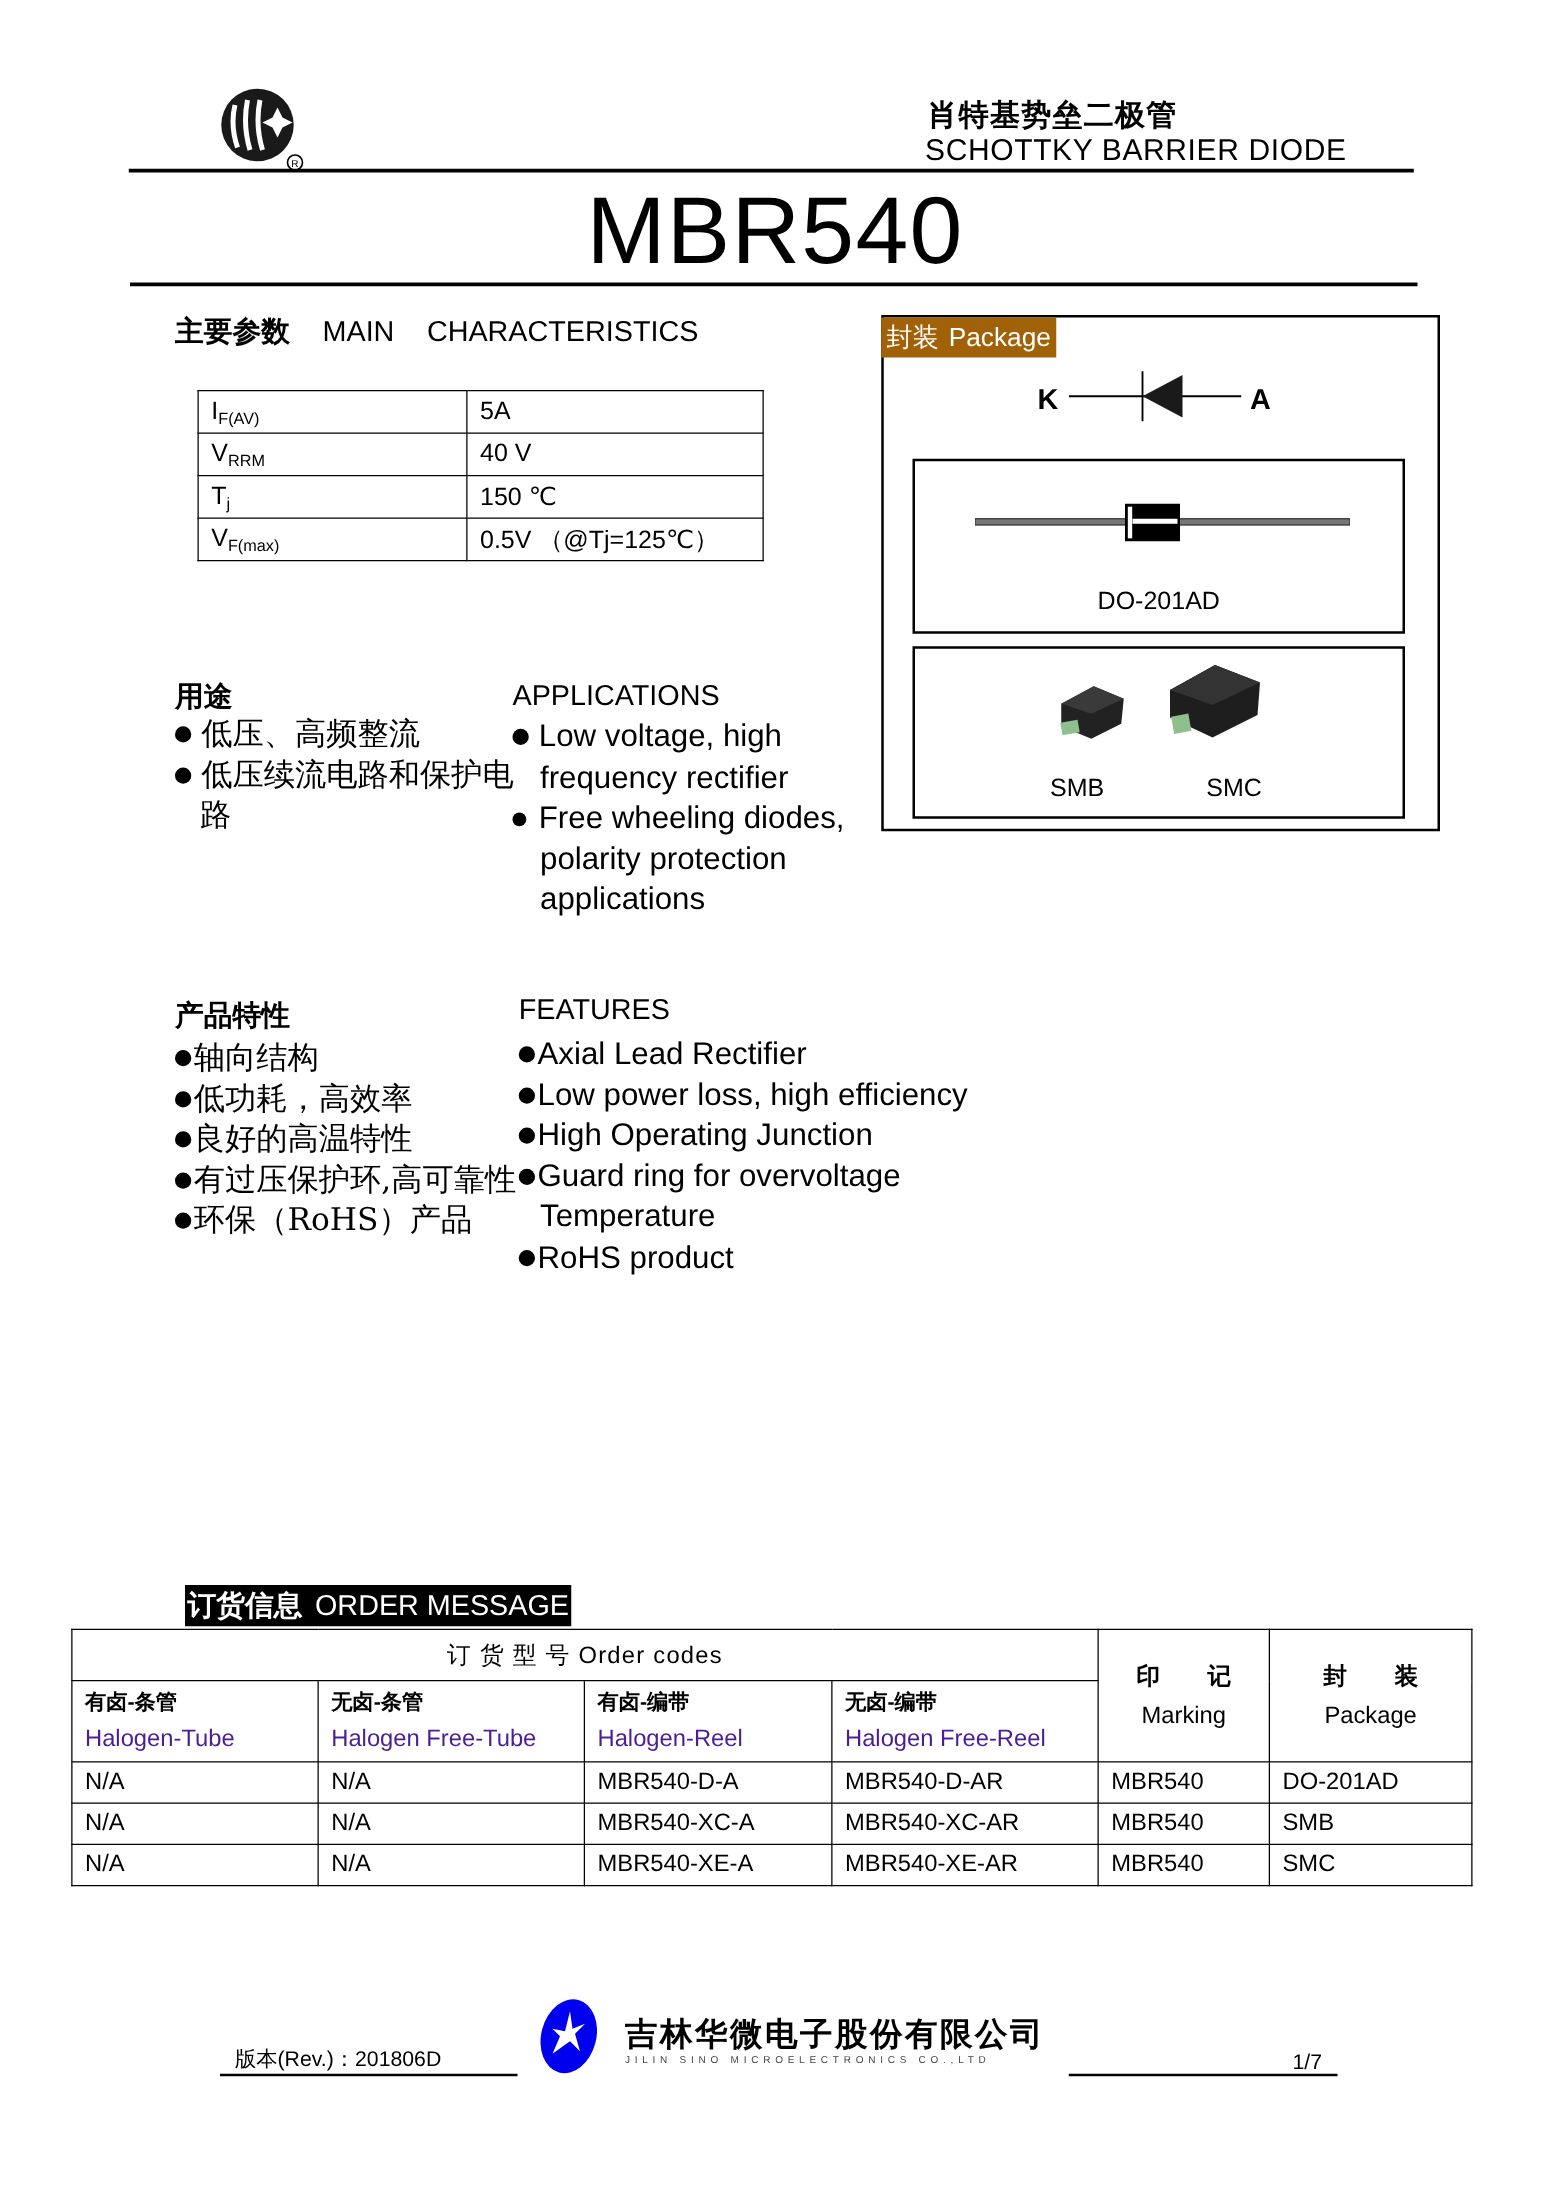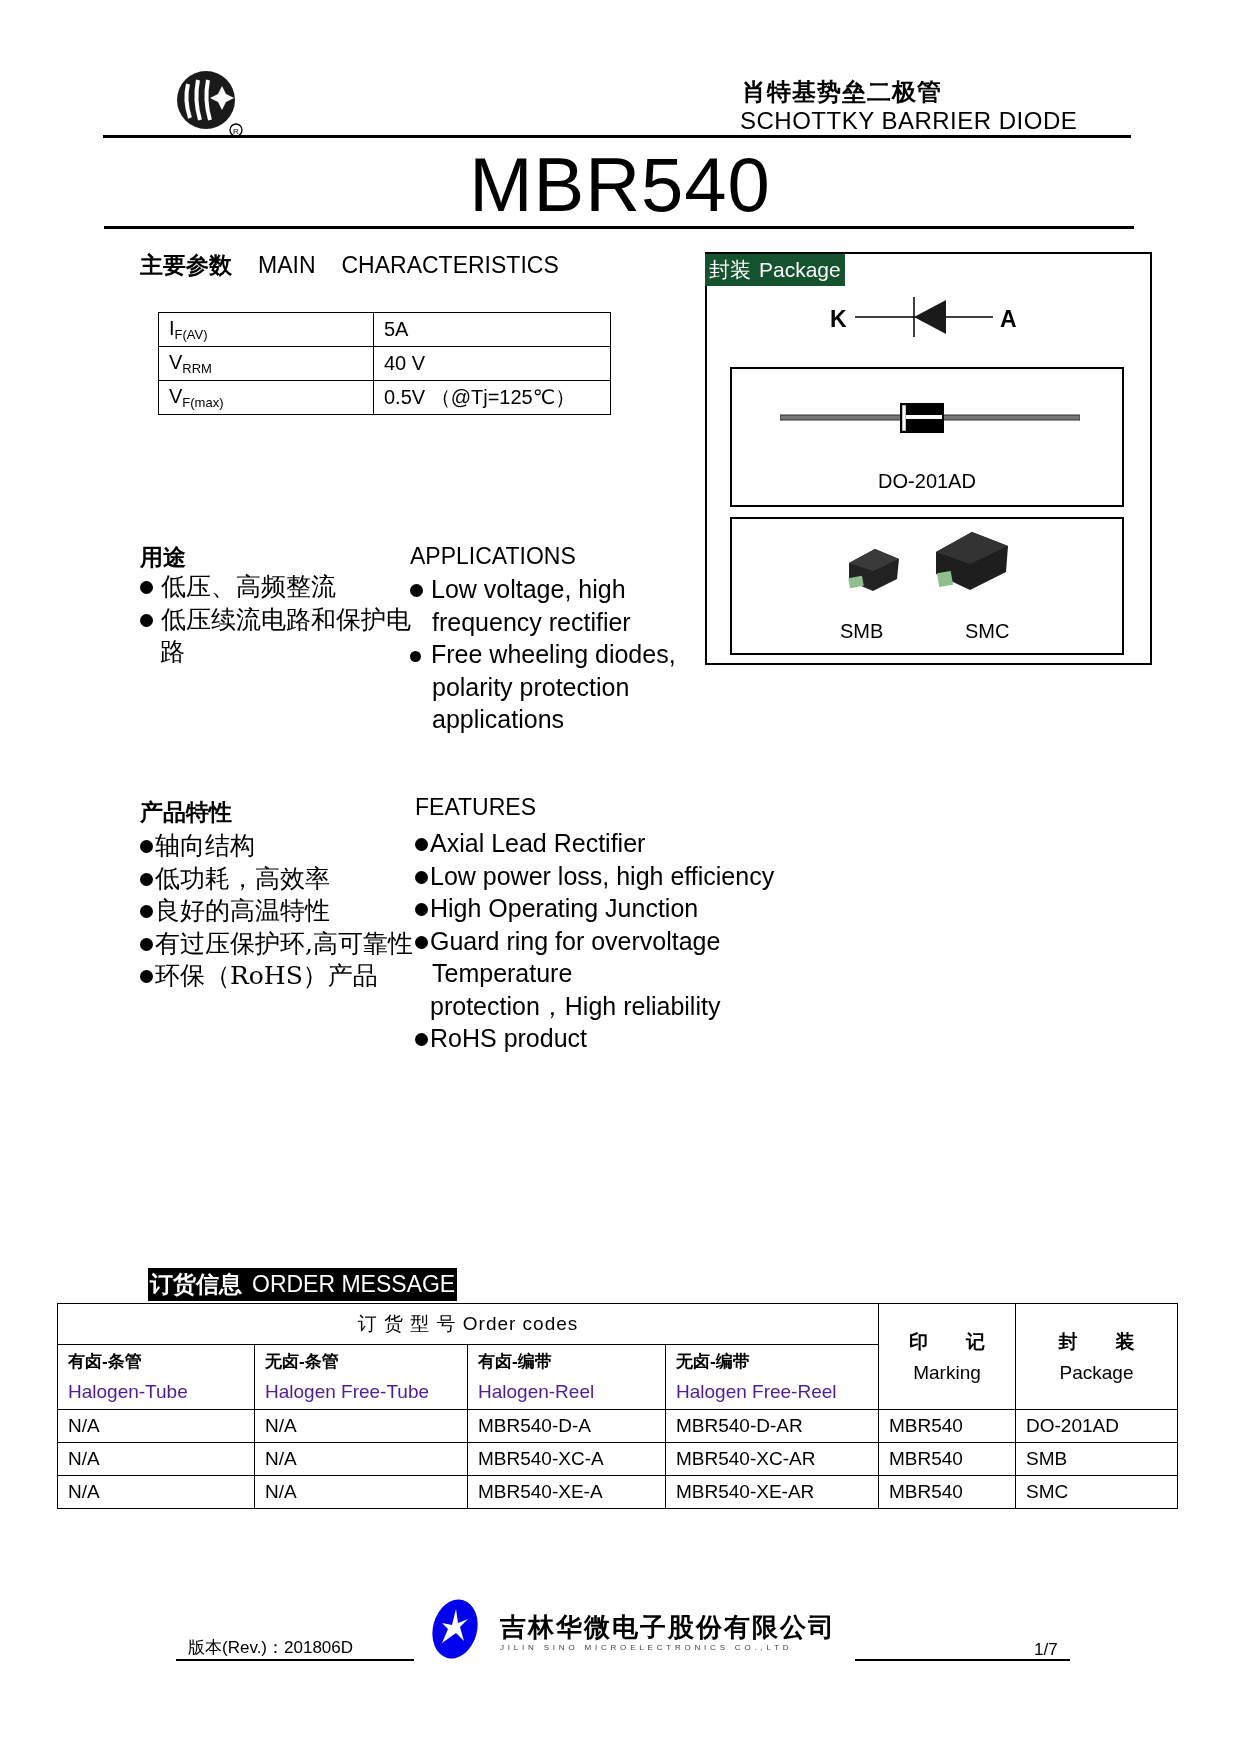--- a/index.html
+++ b/index.html
@@ -21,21 +21,21 @@
     .mc-heading .cn { font-weight: bold; font-size: 23px; margin-right: 26px; }
     .mc-heading .en1 { margin-right: 26px; }
     table.params { left: 158px; top: 312px; border-collapse: collapse; font-size: 20px; }
     table.params td { border: 1.5px solid #000; height: 34px; padding: 0 0 0 10px; vertical-align: middle; }
     table.params td.k { width: 215px; }
     table.params td.v { width: 237px; }
     table.params sub { font-size: 13px; vertical-align: -4px; }
 
     
     .pkg-box { left: 705px; top: 252px; width: 447px; height: 413px; border: 2px solid #000; }
-    .pkg-tag { left: 705px; top: 254px; height: 32px; background: #14532d; color: #fff; font-size: 21px; padding: 2px 4px 0 4px; }
+    .pkg-tag { left: 705px; top: 254px; height: 32px; background: #a16207; color: #fff; font-size: 21px; padding: 2px 4px 0 4px; }
     .pkg-tag .cn { margin-right: 8px; }
     .sym-k { left: 830px; top: 306px; font-size: 23px; font-weight: bold; }
     .sym-a { left: 1000px; top: 306px; font-size: 23px; font-weight: bold; }
     .sym-svg { left: 855px; top: 295px; width: 140px; height: 45px; }
     .do-box { left: 730px; top: 367px; width: 394px; height: 140px; border: 2px solid #000; }
     .do-svg { left: 780px; top: 400px; width: 300px; height: 40px; }
     .do-label { left: 730px; top: 470px; width: 394px; text-align: center; font-size: 20px; }
     .smd-box { left: 730px; top: 517px; width: 394px; height: 138px; border: 2px solid #000; }
     .smb-svg { left: 845px; top: 545px; width: 58px; height: 48px; }
     .smc-svg { left: 932px; top: 528px; width: 80px; height: 64px; }
@@ -108,20 +108,24 @@
   <tbody>
       <tr>
     <td class="k"><span>I</span><sub>F(AV)</sub></td>
     <td class="v">5A</td>
   </tr>
   <tr>
     <td class="k"><span>V</span><sub>RRM</sub></td>
     <td class="v">40 V</td>
   </tr>
   <tr>
+    <td class="k"><span>T</span><sub>j</sub></td>
+    <td class="v">150 ℃</td>
+  </tr>
+  <tr>
     <td class="k"><span>V</span><sub>F(max)</sub></td>
     <td class="v">0.5V （@Tj=125℃）</td>
   </tr>
 </tbody>
   </table>
 
 <div class="abs pkg-box"></div>
 <div class="abs pkg-tag">
   <span class="cn serif">封装</span><span>Package</span>
 </div>
@@ -187,21 +191,20 @@
   <div class="li"><span class="dot"></span><span>良好的高温特性</span></div>
   <div class="li"><span class="dot"></span><span>有过压保护环,高可靠性</span></div>
   <div class="li"><span class="dot"></span><span>环保（RoHS）产品</span></div>
 </div>
 <div class="abs list feat-en">
   <div class="li"><span class="dot"></span><span>Axial Lead Rectifier</span></div>
   <div class="li"><span class="dot"></span><span>Low power loss, high efficiency</span></div>
   <div class="li"><span class="dot"></span><span>High Operating Junction</span></div>
   <div class="li"><span class="dot"></span><span>Guard ring for overvoltage</span></div>
   <div class="li" style="padding-left:17px">Temperature</div>
-  <div class="li" style="padding-left:15px"> protection，High reliability</div>
   <div class="li"><span class="dot"></span><span>RoHS product</span></div>
 </div>
 
 <div class="abs order-tag">
   <span class="cn">订货信息</span><span>ORDER MESSAGE</span>
 </div>
 <table class="abs order">
   <tbody>
       <tr>
     <td colspan="4" class="hdr-span">订 货 型 号 Order codes</td>

